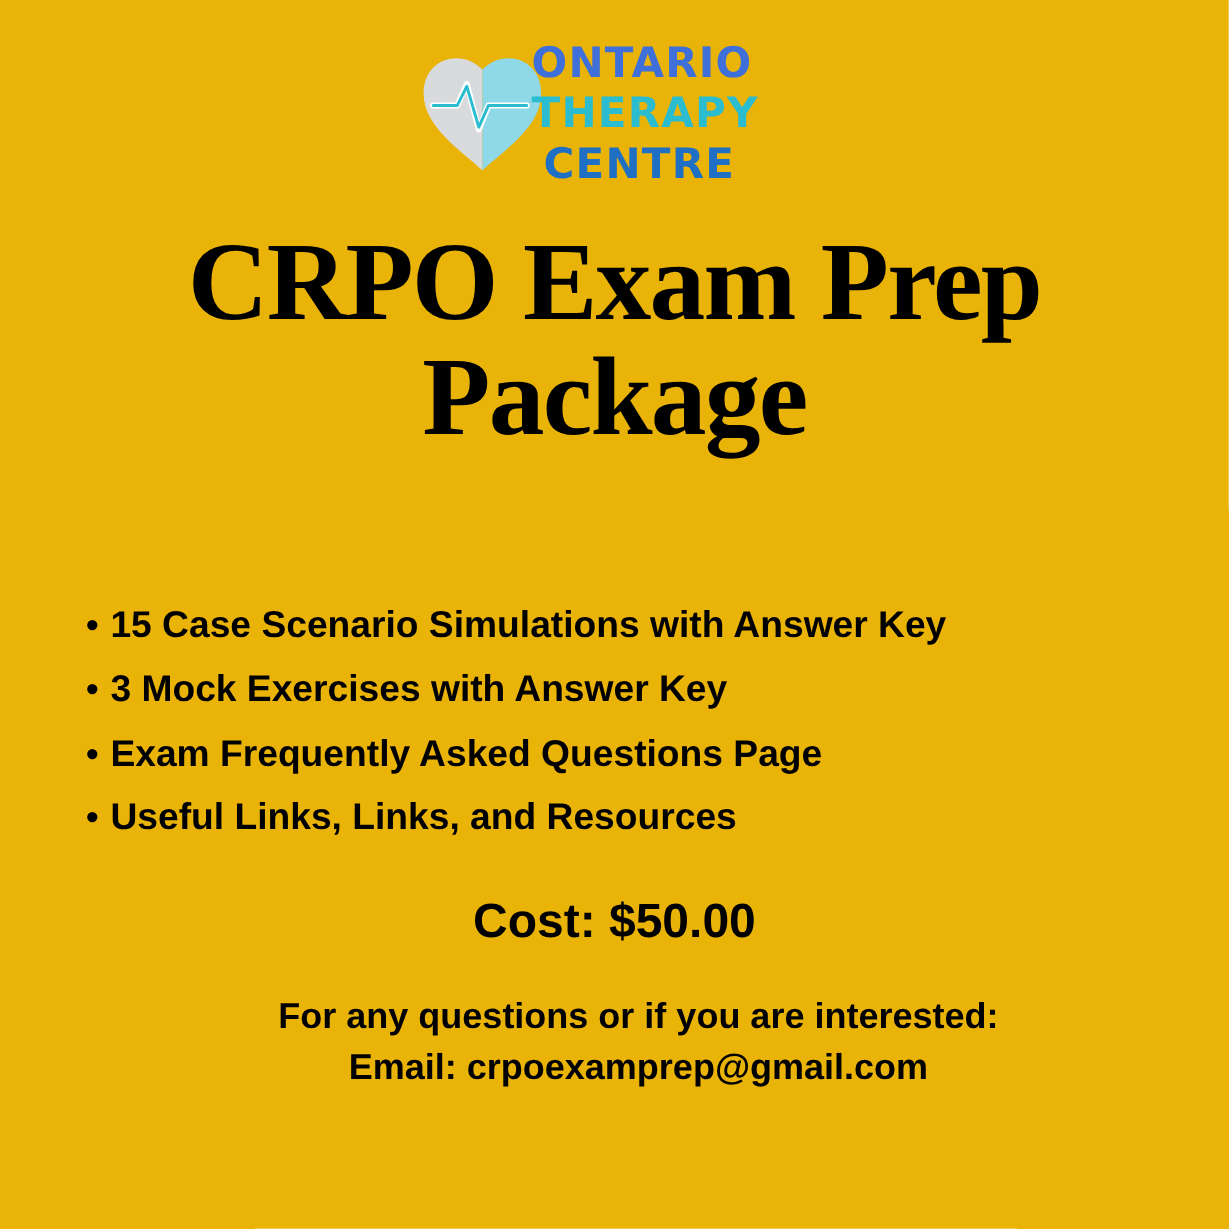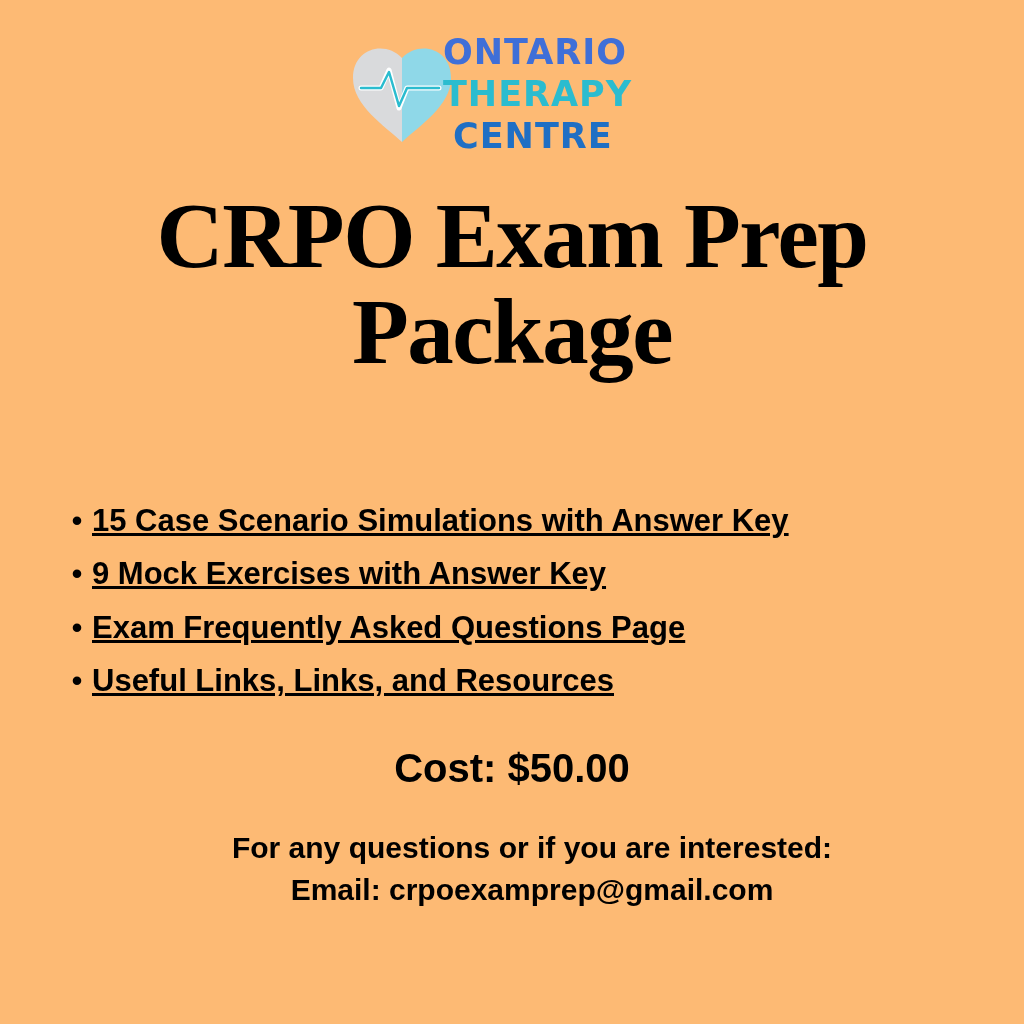--- a/index.html
+++ b/index.html
@@ -11,21 +11,21 @@
     height: 1024px;
     background: #ffffff;
     font-family: "Liberation Sans", sans-serif;
     color: #111111;
     overflow: hidden;
   }
   .page {
     position: relative;
     width: 1024px;
     height: 1024px;
-    background: #fdba74;
+    background: #eab308;
     display: flex;
     flex-direction: column;
     align-items: center;
   }
 
   
   .logo {
     margin-top: 26px;
     width: 330px;
     height: 140px;
@@ -67,21 +67,20 @@
   .bullet {
     width: 30px;
     flex: 0 0 30px;
     font-size: 30px;
     line-height: 1;
     text-align: center;
     color: #000000;
   }
   .feature-text {
     flex: 1 1 auto;
-    text-decoration: underline;
   }
 
   
   .cost {
     margin-top: 28px;
     width: 1024px;
     text-align: center;
     font-size: 40px;
     font-weight: 700;
     color: #000000;
@@ -124,21 +123,21 @@
 
   <h1 class="title">CRPO Exam Prep Package</h1>
 
   <div class="features">
     <div class="feature-row">
       <span class="bullet">•</span>
       <span class="feature-text">15 Case Scenario Simulations with Answer Key</span>
     </div>
     <div class="feature-row">
       <span class="bullet">•</span>
-      <span class="feature-text">9 Mock Exercises with Answer Key</span>
+      <span class="feature-text">3 Mock Exercises with Answer Key</span>
     </div>
     <div class="feature-row">
       <span class="bullet">•</span>
       <span class="feature-text">Exam Frequently Asked Questions Page</span>
     </div>
     <div class="feature-row">
       <span class="bullet">•</span>
       <span class="feature-text">Useful Links, Links, and Resources</span>
     </div>
   </div>

